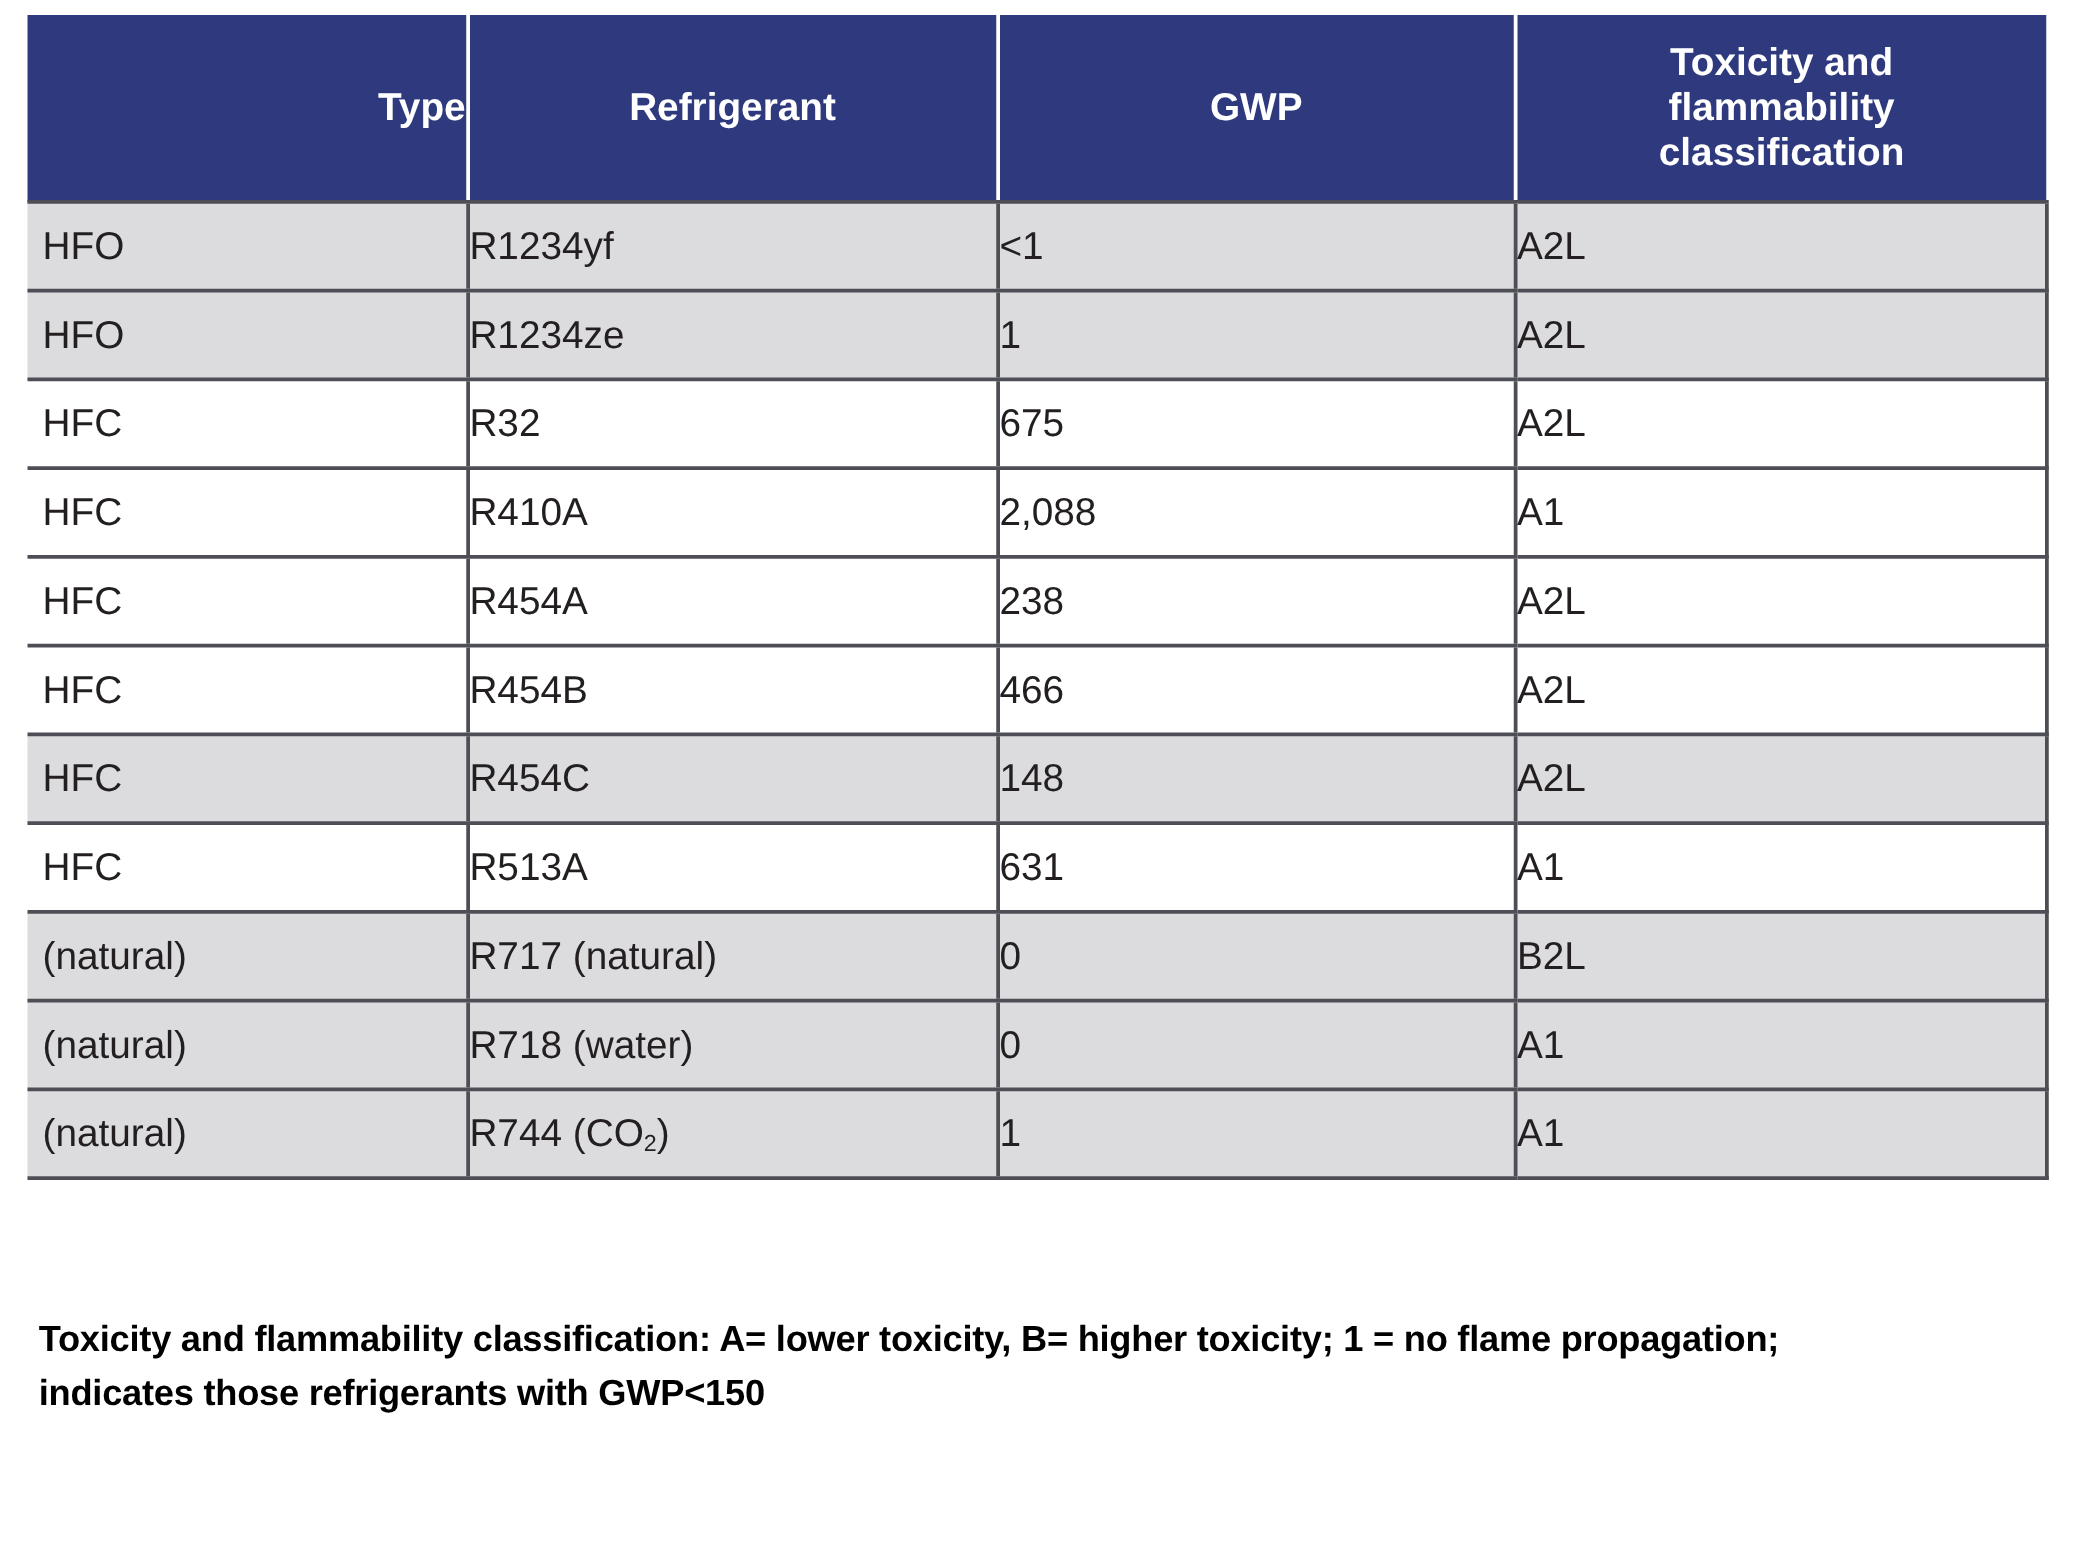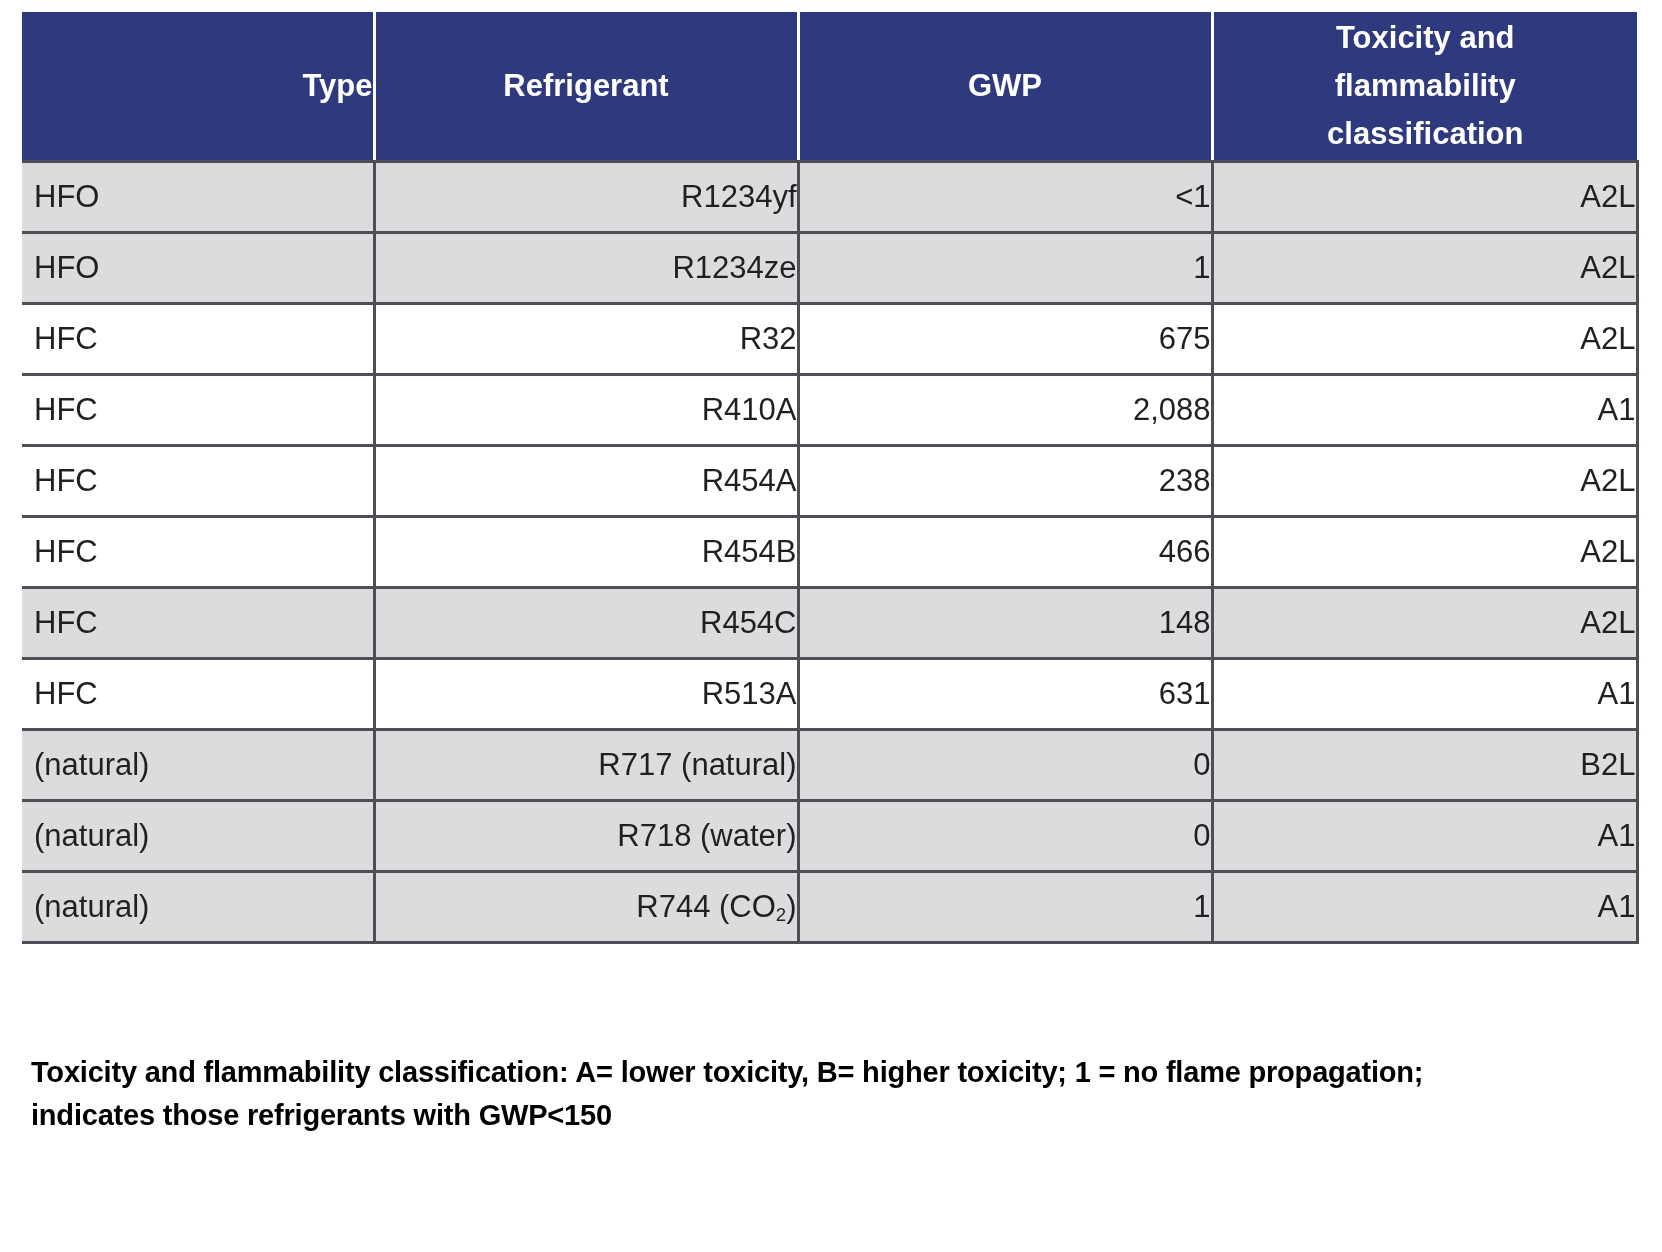--- a/index.html
+++ b/index.html
@@ -39,28 +39,28 @@
     text-align: center;
     vertical-align: middle;
     border-bottom: 3px solid #4d4e56;
     padding: 0;
   }
   th + th { border-left: 3px solid #ffffff; }
   th.col-type { text-align: right; padding-left: 24px; }
   th .hdr-wrap {
     display: inline-block;
     max-width: 250px;
-    line-height: 48px;
+    line-height: 36px;
   }
 
   td {
     font-size: 31px;
     font-weight: 400;
     height: 68px;
-    text-align: right;
+    text-align: left;
     vertical-align: middle;
     border-bottom: 3px solid #4d4e56;
     padding: 0;
     background: #ffffff;
   }
   td + td { border-left: 3px solid #4d4e56; }
   td:last-child { border-right: 3px solid #4d4e56; }
   td.col-type { text-align: left; padding-left: 12px; }
   tr.shaded td { background: #dcdcde; }
 

